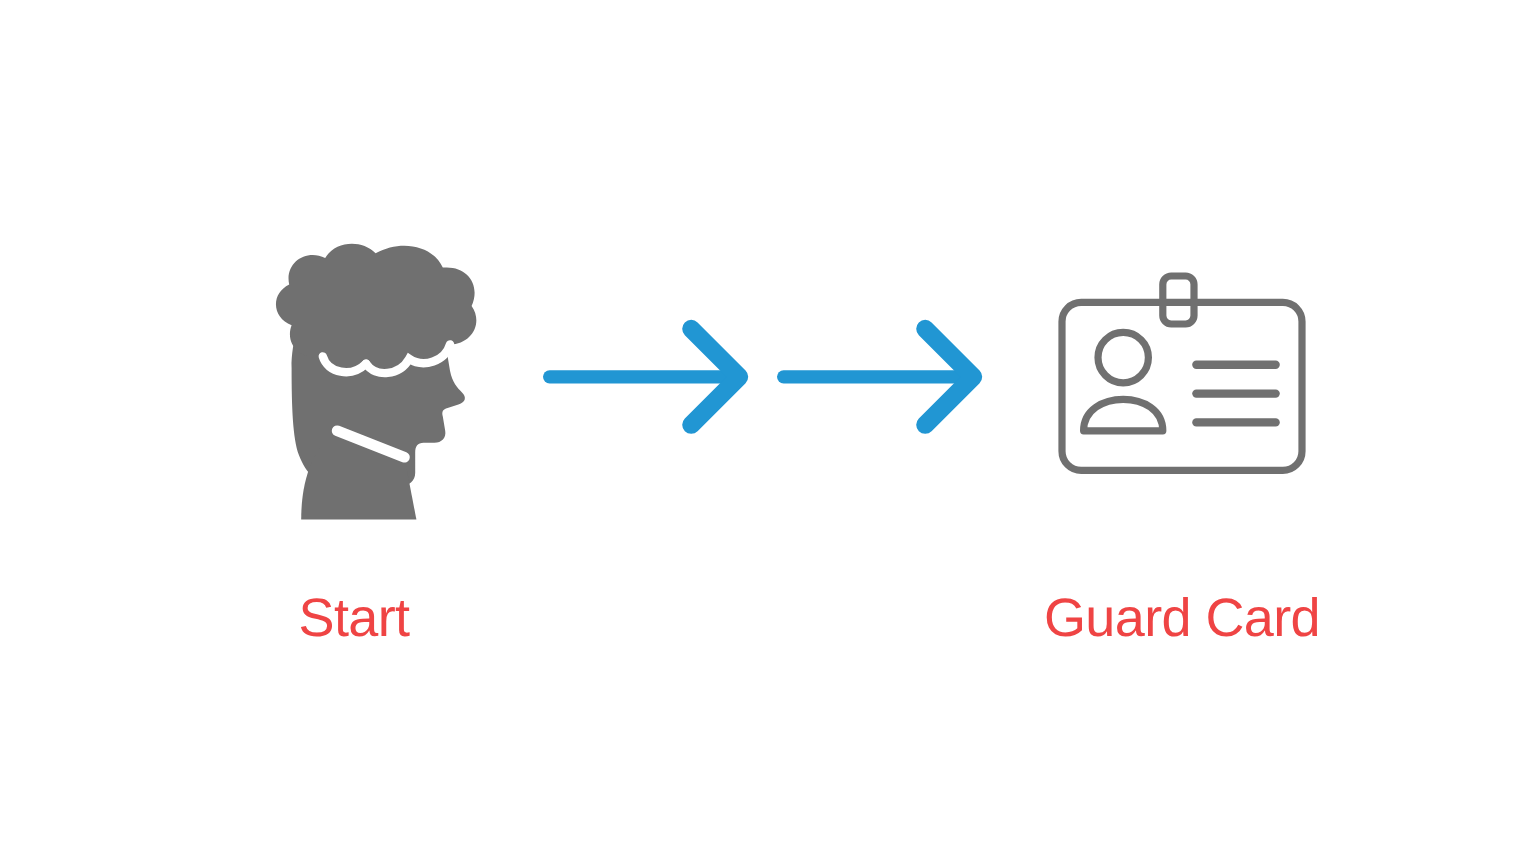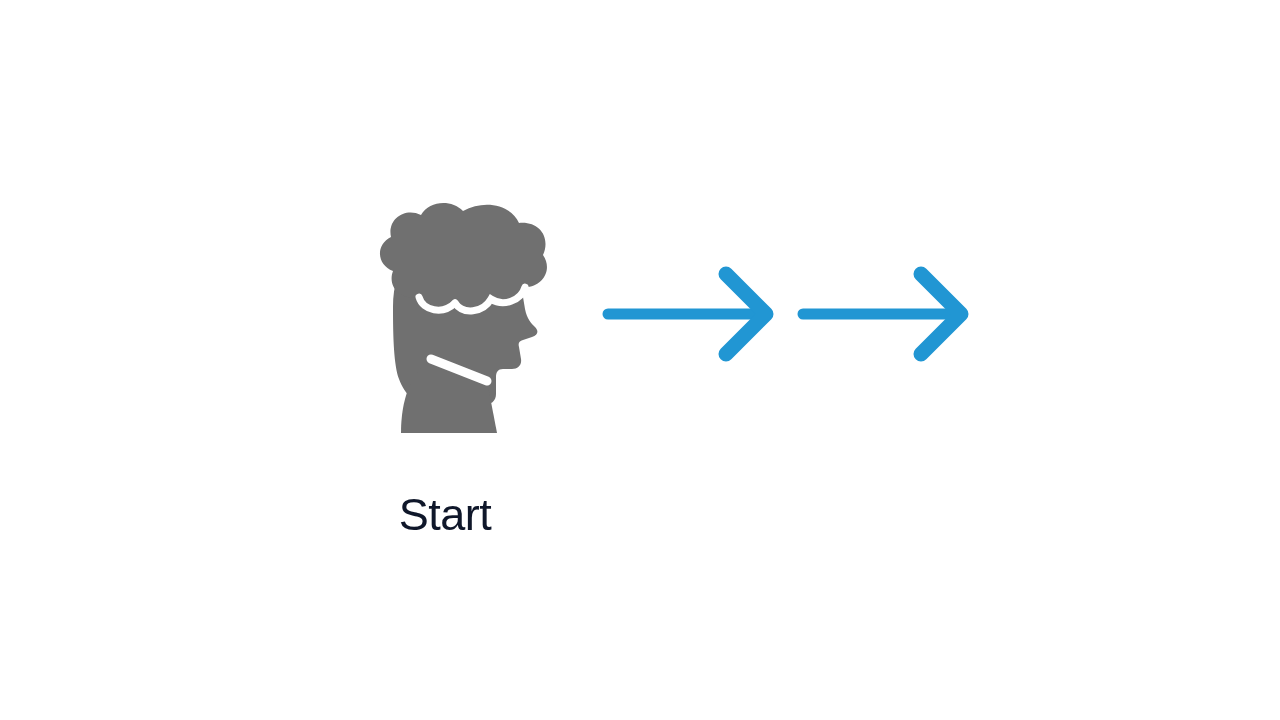--- a/index.html
+++ b/index.html
@@ -49,21 +49,21 @@
     display: flex;
     align-items: center;
     justify-content: center;
   }
 
   .caption {
     margin-top: 48px;
     font-size: 45px;
     line-height: 1;
     letter-spacing: -0.5px;
-    color: #0f172a;
+    color: #ef4444;
     white-space: nowrap;
     font-weight: 400;
   }
 
   
   .arrow {
     width: 195px;
     height: 260px;
     display: flex;
     align-items: center;
@@ -153,15 +153,36 @@
 
     <div class="arrow">
       <svg width="185" height="100" viewBox="0 0 185 100">
         <g stroke="#2196d3" fill="none" stroke-linecap="round" stroke-linejoin="round">
           <line x1="8" y1="50" x2="152" y2="50" stroke-width="11"></line>
           <polyline points="126,10 166,50 126,90" stroke-width="15"></polyline>
         </g>
       </svg>
     </div>
 
+    <div class="step">
+      <div class="icon-box">
+        <svg width="225" height="180" viewBox="0 0 225 180">
+          <g stroke="#707070" fill="none" stroke-width="6" stroke-linecap="round" stroke-linejoin="round">
+
+            <rect x="12" y="28" width="200" height="140" rx="16" ry="16"></rect>
+
+            <rect x="96" y="6" width="26" height="40" rx="7" ry="7"></rect>
+
+            <circle cx="63" cy="74" r="21"></circle>
+
+            <path d="M30 135 C 30 100, 96 100, 96 135 Z"></path>
+
+            <line x1="124" y1="80" x2="190" y2="80" stroke-width="7"></line>
+            <line x1="124" y1="104" x2="190" y2="104" stroke-width="7"></line>
+            <line x1="124" y1="128" x2="190" y2="128" stroke-width="7"></line>
+          </g>
+        </svg>
+      </div>
+      <div class="caption">Guard Card</div>
+    </div>
 
   </div>
 </div>
 
 </body></html>

